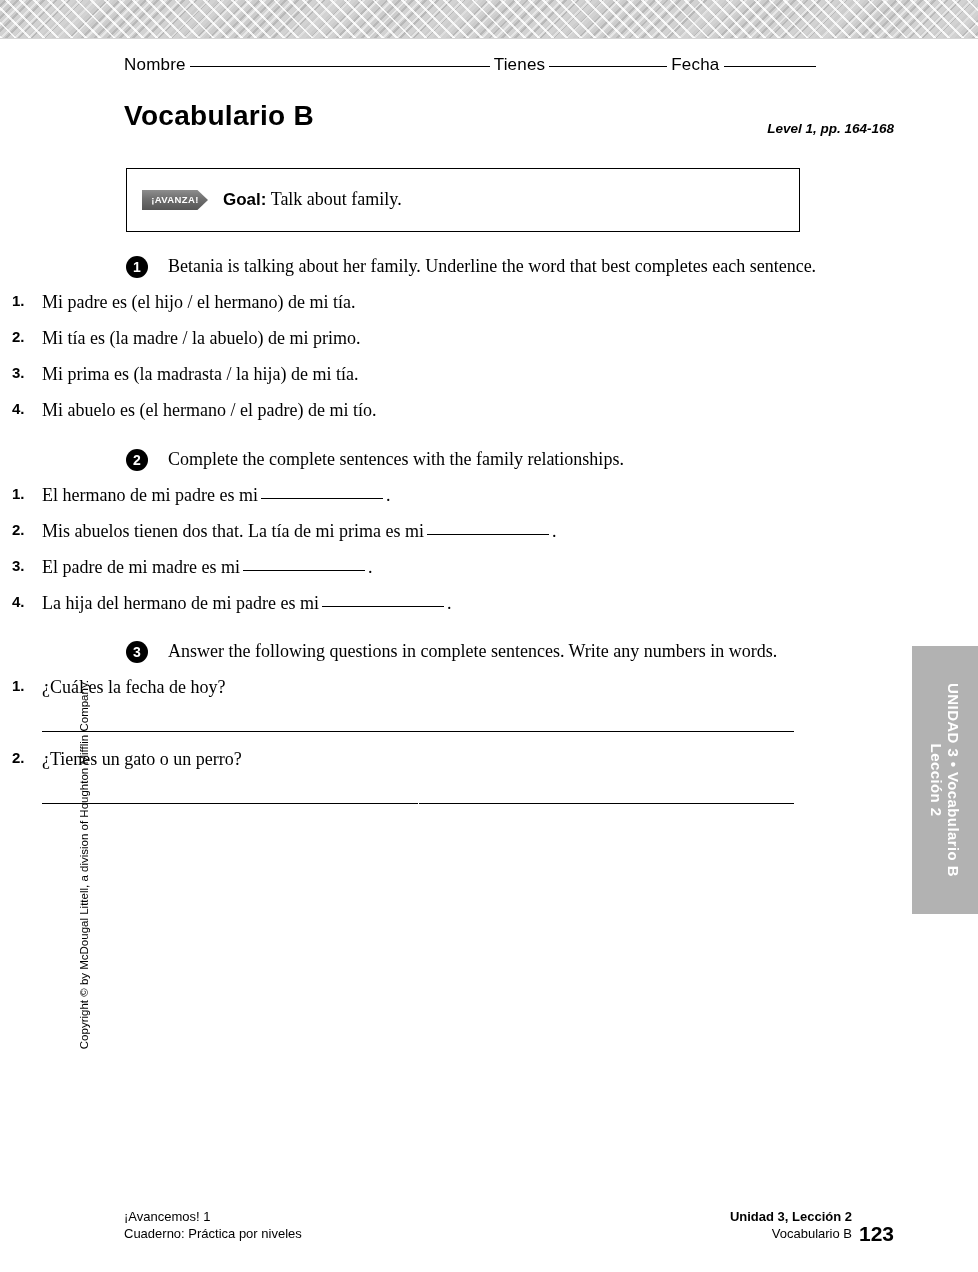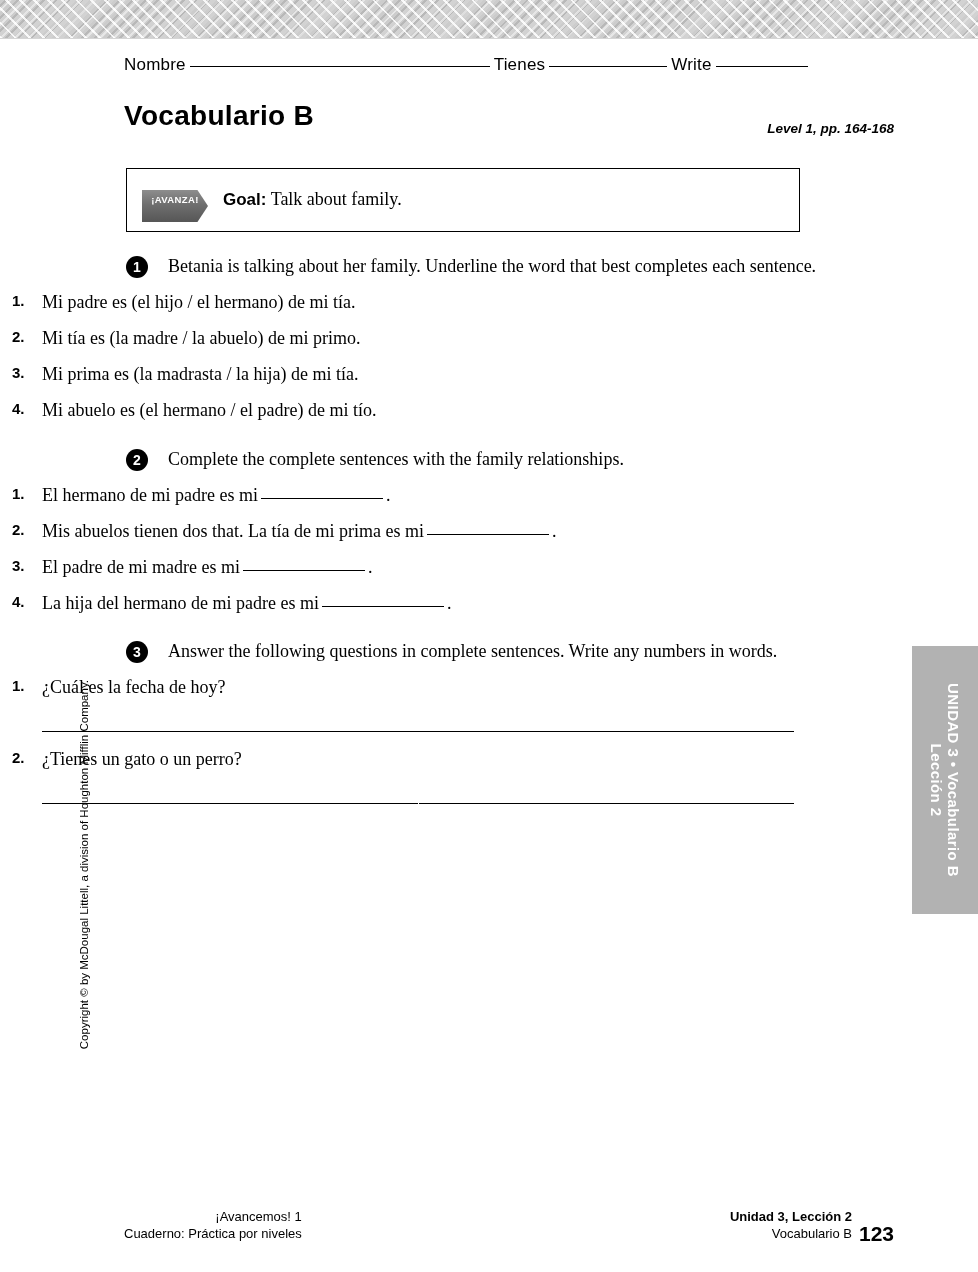--- a/index.html
+++ b/index.html
@@ -92,21 +92,21 @@
     width: 674px;
     height: 64px;
     border: 1.5px solid #000;
     box-sizing: border-box;
   }
   .avanza-badge {
     position: absolute;
     top: 21px;
     left: 15px;
     width: 66px;
-    height: 32px;
+    height: 20px;
     background: linear-gradient(180deg,#8d8d8d 0%, #6f6f6f 45%, #565656 100%);
     color: #fff;
     font-family: "Liberation Sans", sans-serif;
     font-size: 9.5px;
     font-weight: bold;
     letter-spacing: .4px;
     text-align: center;
     line-height: 20px;
     clip-path: polygon(0 0, 84% 0, 100% 50%, 84% 100%, 0 100%);
   }
@@ -215,21 +215,20 @@
   }
 
   
   .footer-left {
     position: absolute;
     left: 124px;
     bottom: 30px;
     font-family: "Liberation Sans", sans-serif;
     font-size: 13px;
     line-height: 17px;
-    text-align: right;
   }
   .footer-right {
     position: absolute;
     right: 84px;
     bottom: 30px;
     text-align: right;
     font-family: "Liberation Sans", sans-serif;
     font-size: 13px;
     line-height: 17px;
   }
@@ -246,21 +245,21 @@
   .footer-right-inner { margin-right: 42px; }
 </style>
 </head>
 <body>
 
 <div class="top-band">
   <div class="diamonds"></div>
 </div>
 
 <div class="hdr-line">
-  <span class="lbl">Nombre</span><span class="rule nombre"></span><span class="lbl">Tienes</span><span class="rule clase"></span><span class="lbl">Write</span><span class="rule fecha"></span>
+  <span class="lbl">Nombre</span><span class="rule nombre"></span><span class="lbl">Tienes</span><span class="rule clase"></span><span class="lbl">Fecha</span><span class="rule fecha"></span>
 </div>
 
 <div class="title">Vocabulario B</div>
 <div class="level-ref">Level 1, pp. 164-168</div>
 
 <div class="goal-box">
   <div class="avanza-badge">¡AVANZA!</div>
   <div class="goal-text">
     <b>Goal:</b>
     <span>Talk about family.</span>

